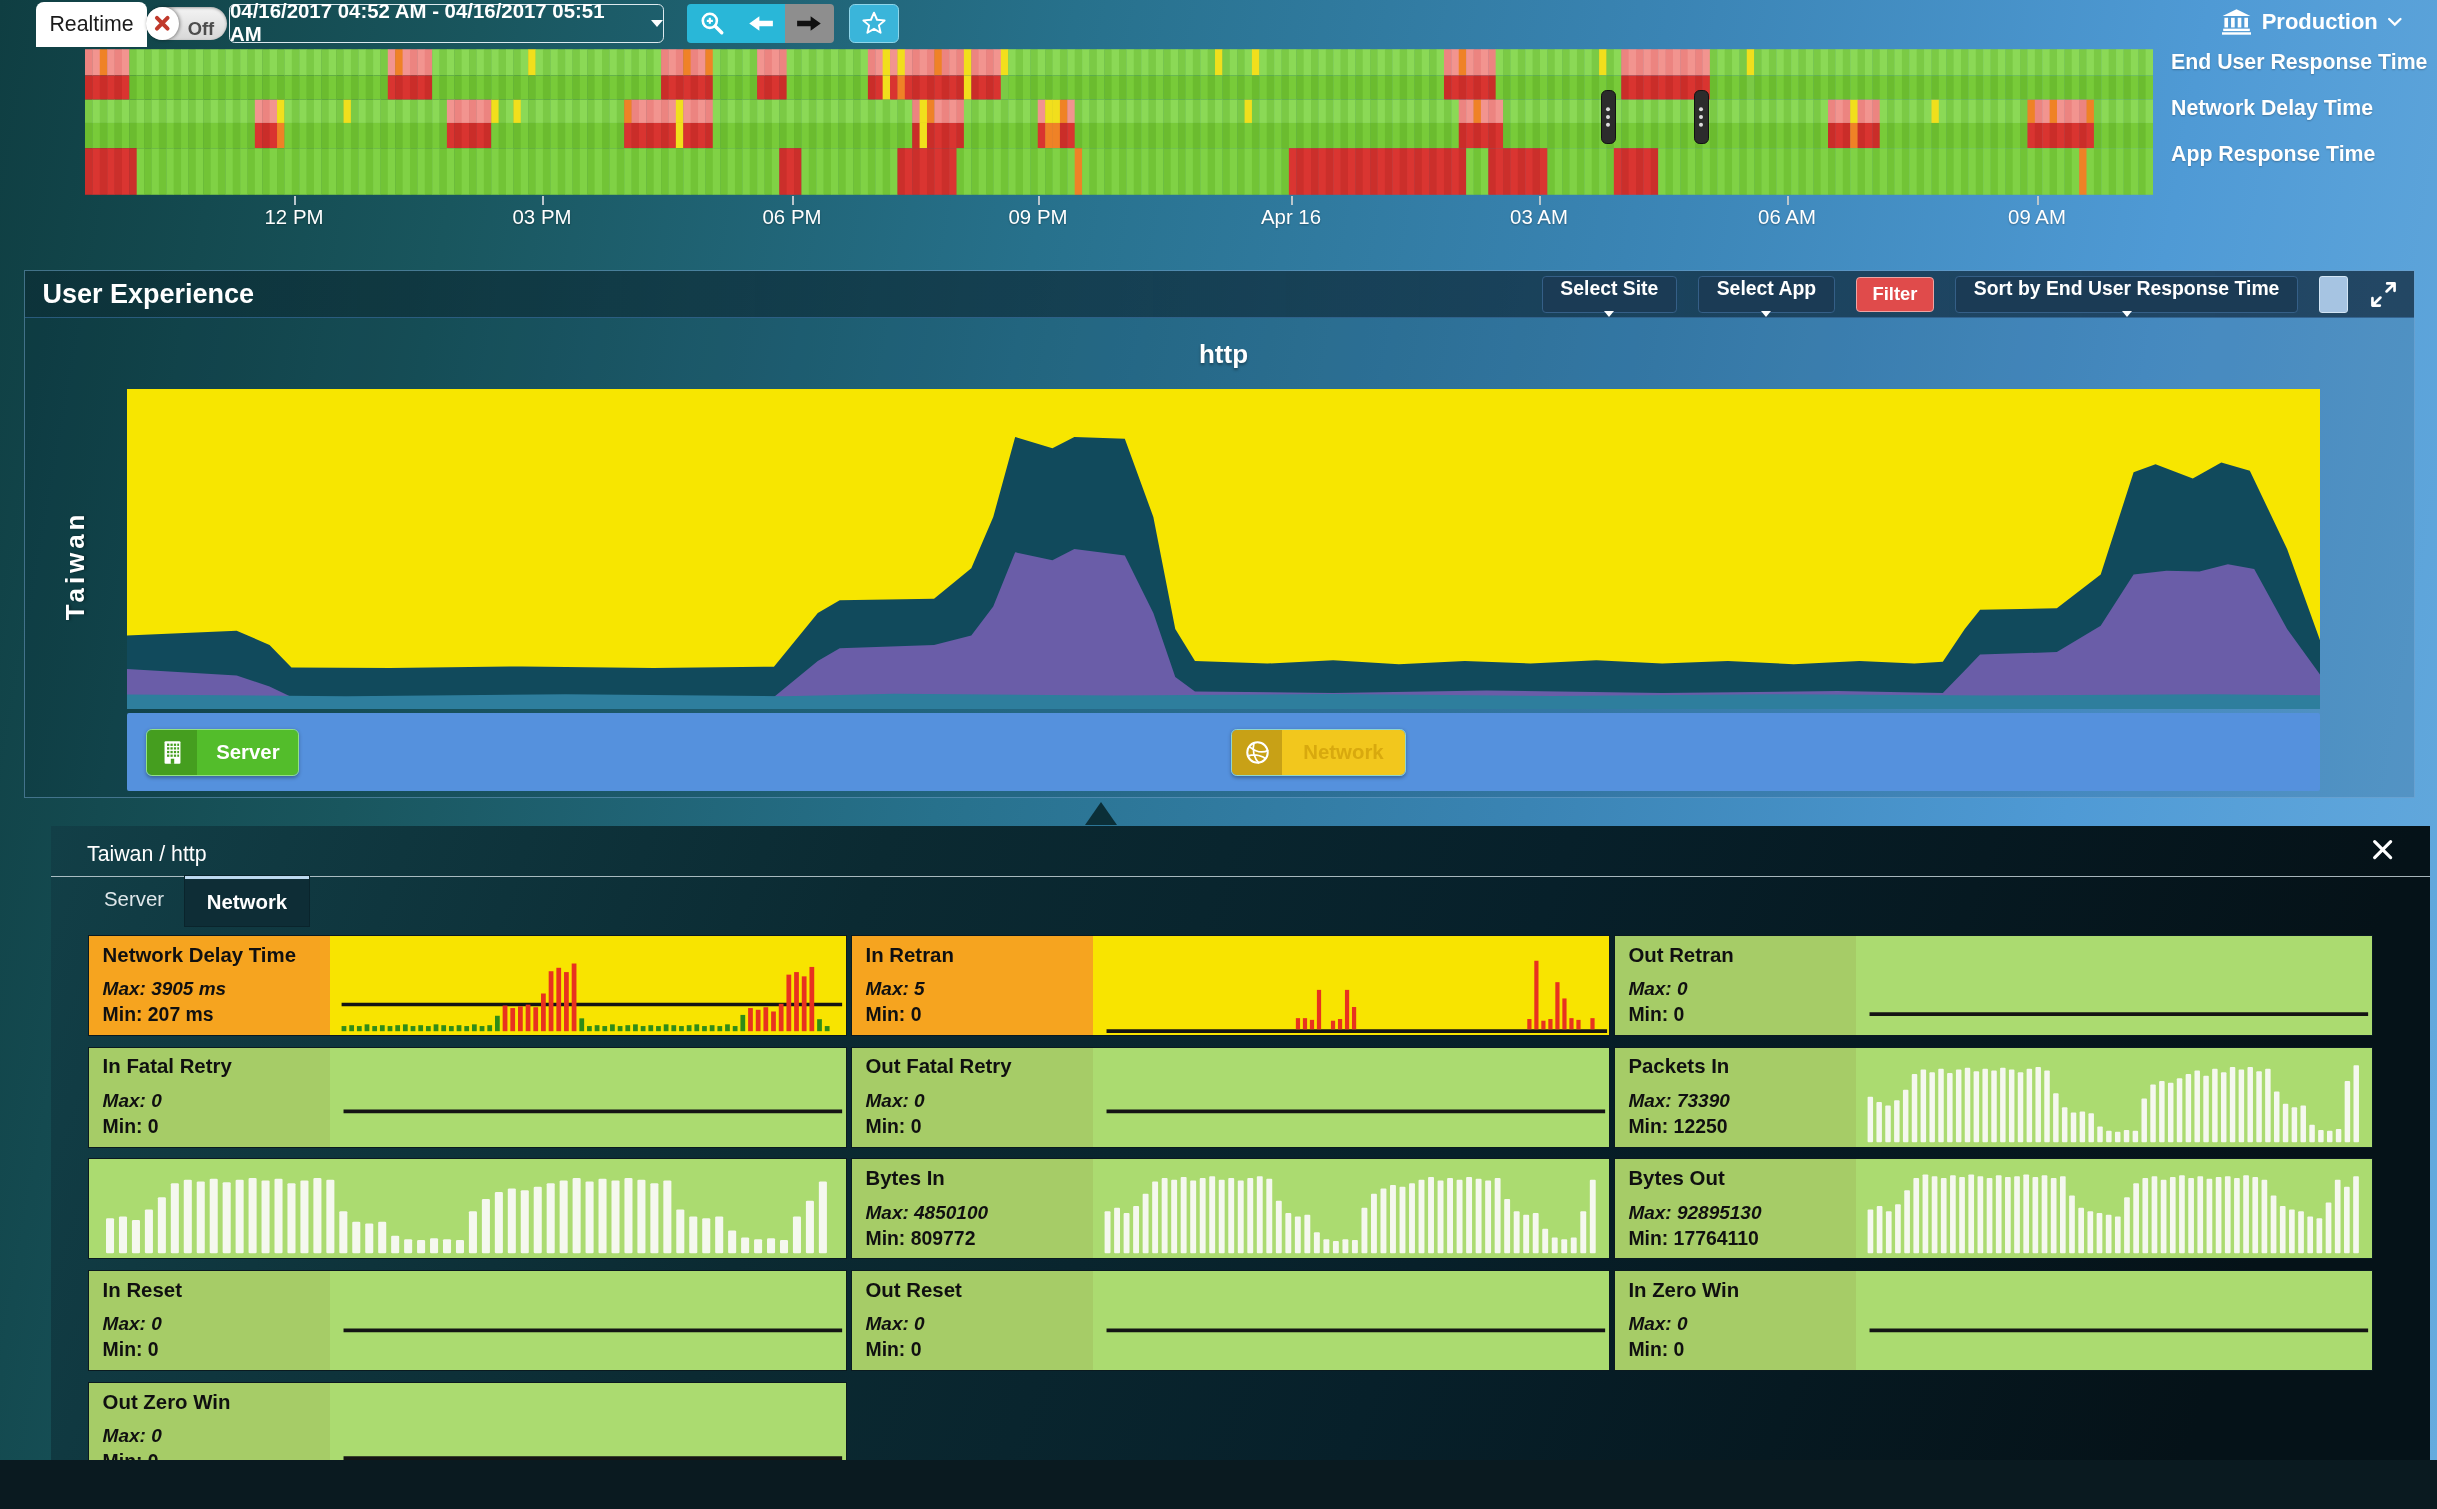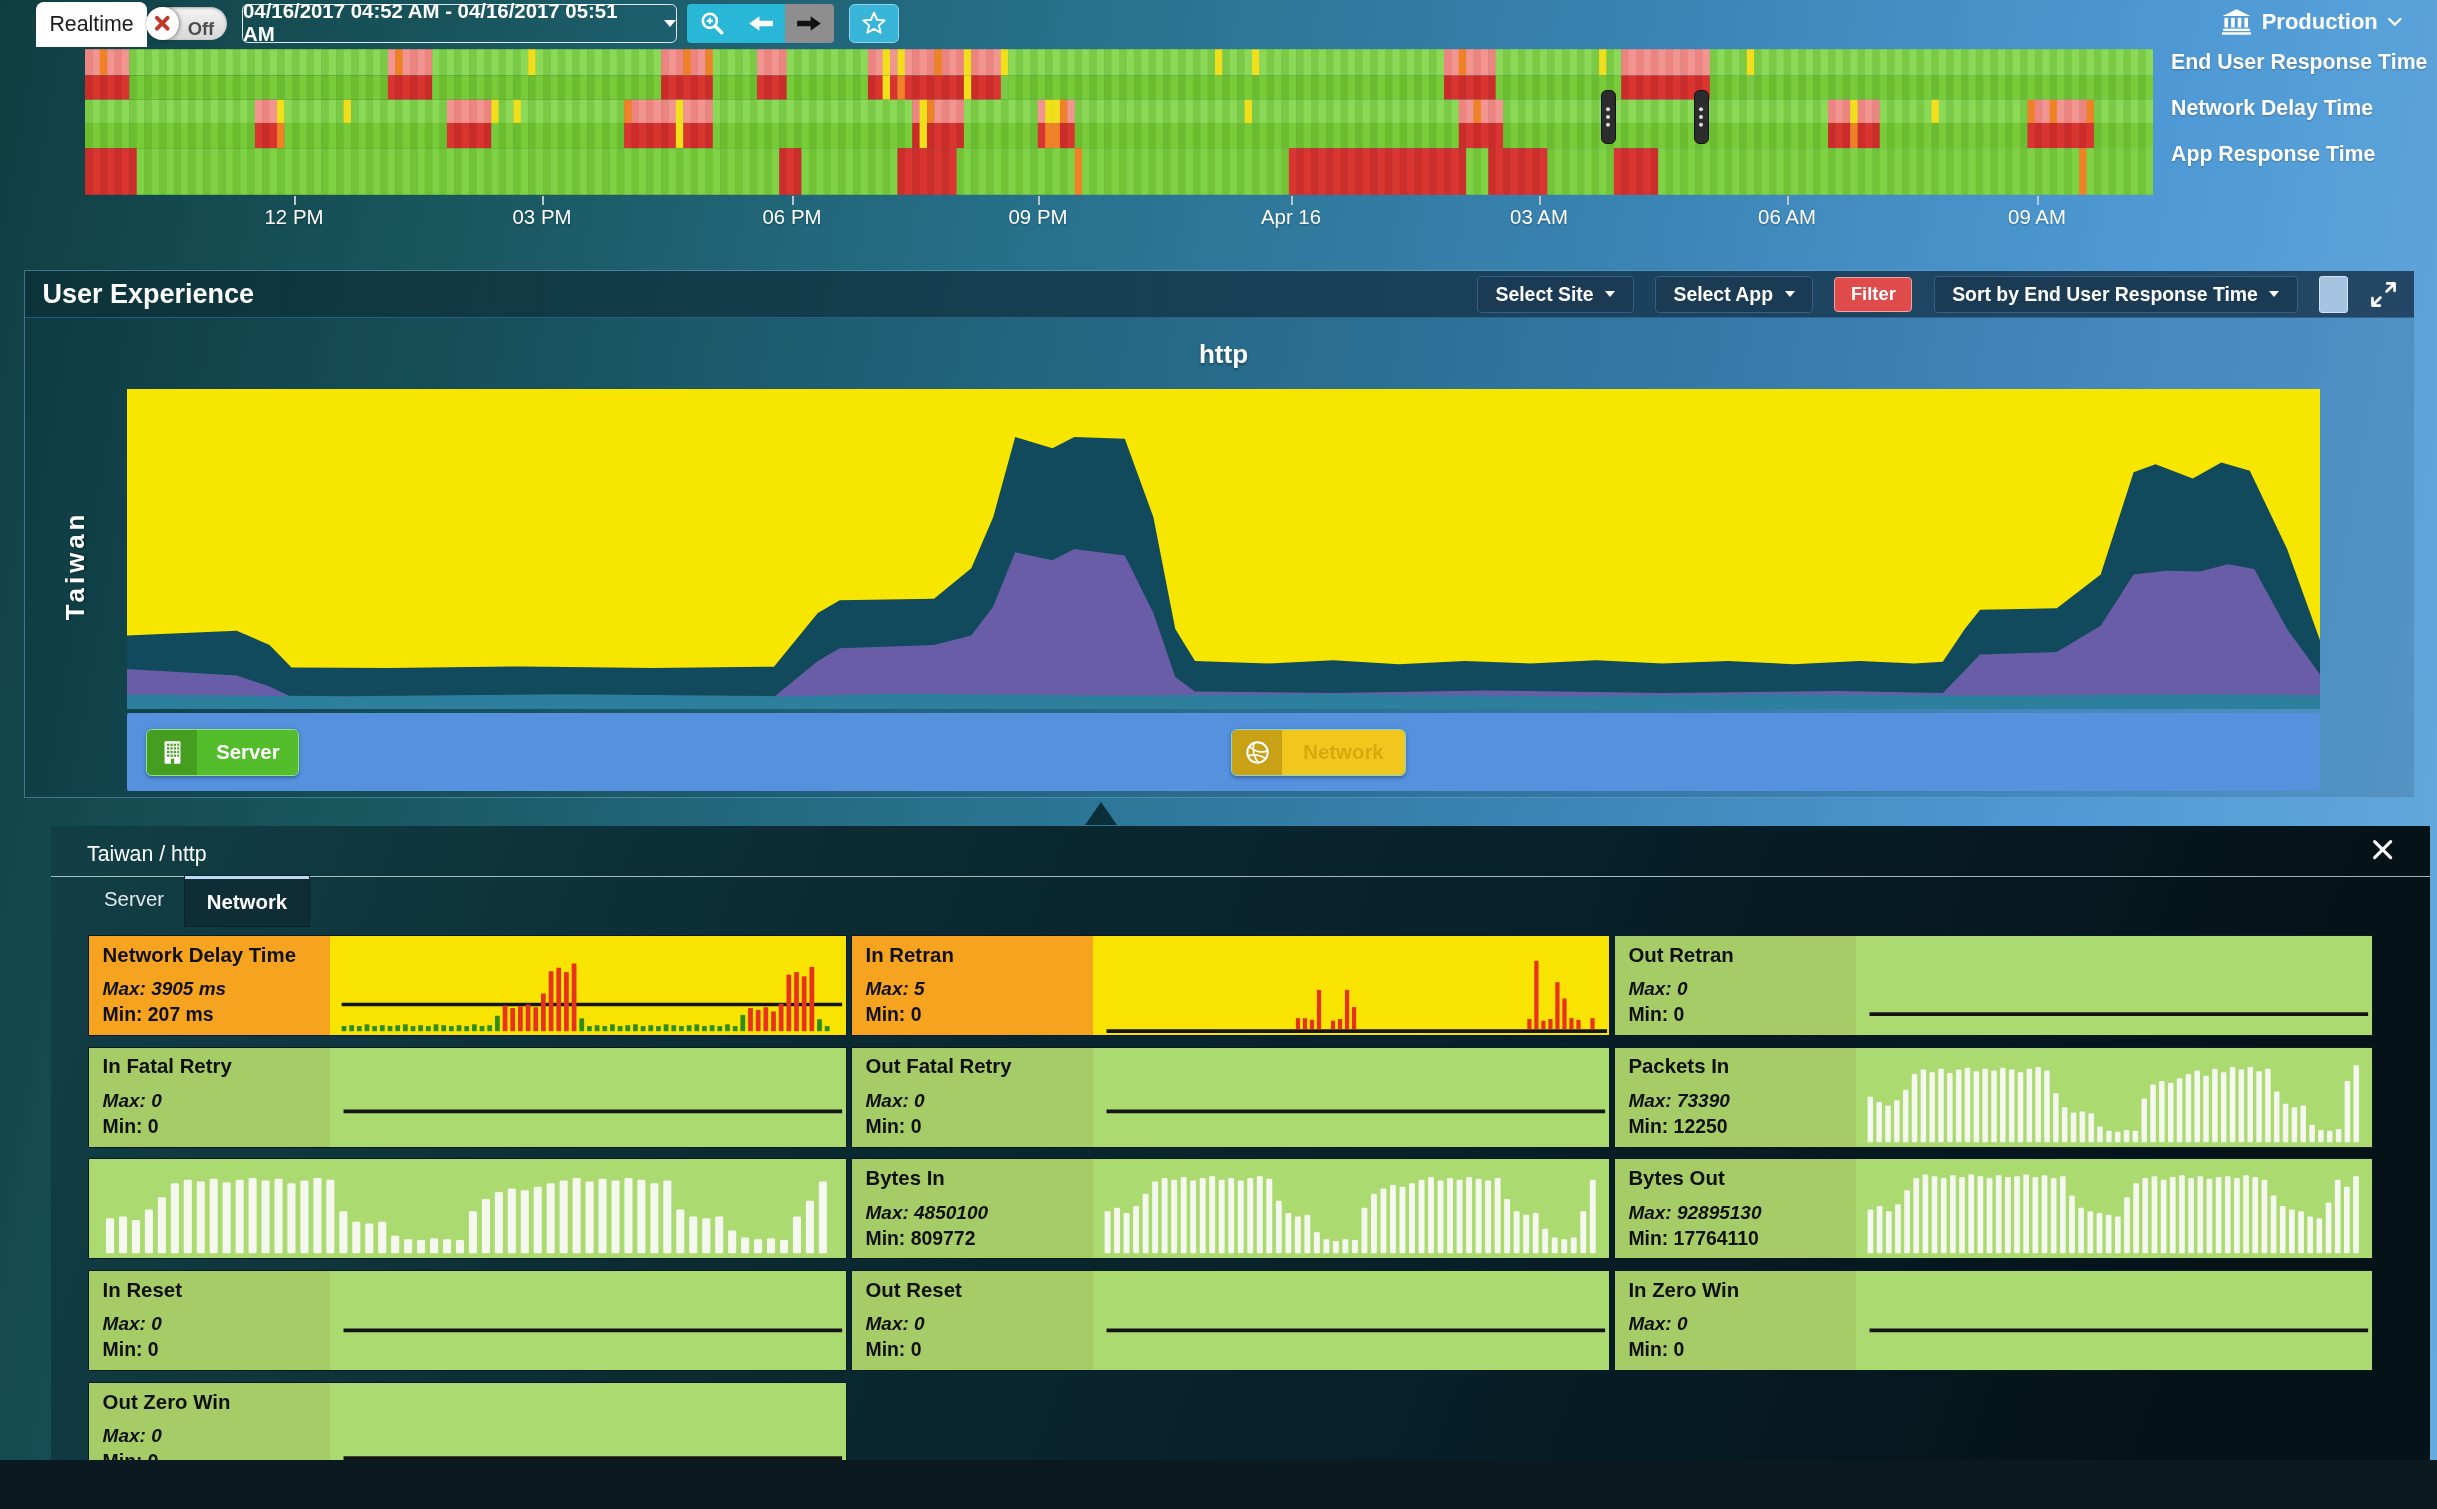--- a/index.html
+++ b/index.html
@@ -9,21 +9,21 @@
 
   
   .topbar{position:absolute;left:0;top:0;right:0;height:47px;}
   .realtime{position:absolute;left:36px;top:1.9px;width:111px;height:45px;background:#fff;
     border-radius:7.8px 7.8px 0 0;color:#1b1b1b;font-size:21.3px;display:flex;align-items:center;justify-content:center;}
   .toggle{position:absolute;left:146px;top:6.8px;height:33px;display:flex;align-items:flex-end;
     background:linear-gradient(#f4f4f4,#d7d7d7);border-radius:17.5px;box-shadow:inset 0 1px 2.9px rgba(0,0,0,.35);}
   .xcirc{width:33px;height:33px;border-radius:50%;background:#fff;box-shadow:1px 0 3.9px rgba(0,0,0,.45);
     display:flex;align-items:center;justify-content:center;}
   .offlab{padding:0 12.6px 0 8.7px;font-weight:bold;color:#4d4d4d;font-size:18.4px;}
-  .datebox{position:absolute;left:242px;top:3.9px;width:433px;height:37px;border:1.9px solid #dce9ee;border-radius:5.8px;
+  .datebox{position:absolute;left:229px;top:3.9px;width:433px;height:37px;border:1.9px solid #dce9ee;border-radius:5.8px;
     display:flex;align-items:center;justify-content:center;gap:11.6px;color:#fff;font-weight:bold;font-size:20.4px;}
   .caret{width:0;height:0;border-left:6.8px solid transparent;border-right:6.8px solid transparent;border-top:7.8px solid #fff;}
   .btngroup{position:absolute;left:687px;top:3.9px;height:39px;display:flex;border-radius:3.9px;overflow:hidden;}
   .bg-cell{width:49px;display:flex;align-items:center;justify-content:center;}
   .bg-cyan{background:#29b7d8;}
   .bg-gray{background:#8e8e8e;}
   .starbtn{position:absolute;left:849px;top:3.9px;width:50px;height:39px;background:#3ab5da;border:1.9px solid #8fd6ea;
     border-radius:5.8px;display:flex;align-items:center;justify-content:center;box-sizing:border-box;}
   .production{position:absolute;left:2222px;top:8.7px;display:flex;align-items:center;gap:10.7px;color:#fff;
     font-size:22px;font-weight:600;}
@@ -41,21 +41,21 @@
 
   
   .uxpanel{position:absolute;left:24px;top:270px;width:2391px;height:528px;
     border:1px solid rgba(130,180,225,.45);background:rgba(4,20,30,.12);box-sizing:border-box;}
   .uxhead{height:46px;display:flex;align-items:center;gap:21.3px;padding:0 17.5px;
     background:linear-gradient(90deg,rgba(12,44,52,.55),rgba(8,26,42,.62));
     border-bottom:1.9px solid rgba(70,130,190,.5);}
   .uxtitle{color:#fff;font-weight:bold;font-size:27px;}
   .spacer{flex:1;}
   .hbtn{height:37px;background:#1b3b55;border:1px solid #355f87;border-radius:3.9px;color:#fff;
-    font-weight:bold;font-size:19.4px;display:flex;align-items:center;gap:11.6px;padding:0 17.5px;box-sizing:border-box;}
+    font-weight:bold;font-size:19.4px;display:flex;align-items:center;gap:11.6px;padding:0 17.5px;box-sizing:border-box;flex-direction:column;}
   .hbtn .caret{border-top-width:6.8px;border-left-width:5.8px;border-right-width:5.8px;}
   .filterbtn{height:35px;background:#e04b4b;border:1px solid #eda5a5;border-radius:3.9px;color:#fff;
     font-weight:bold;font-size:18.4px;display:flex;align-items:center;padding:0 15.5px;box-sizing:border-box;}
   .sqicon{width:29px;height:37px;background:#a6c4e2;border:1.9px solid #d3e5f4;border-radius:2.9px;box-sizing:border-box;}
   .apptitle{position:absolute;left:102px;top:68px;width:2193px;text-align:center;color:#fff;font-weight:bold;
     font-size:26px;text-shadow:0 1.9px 2.9px rgba(0,0,0,.35);}
   .sitelabel{position:absolute;left:-56px;top:279px;width:213px;text-align:center;transform:rotate(-90deg);
     color:#fff;font-weight:bold;font-size:26px;letter-spacing:3.9px;text-shadow:0 1.9px 2.9px rgba(0,0,0,.35);}
   .plot{position:absolute;left:102px;top:118px;width:2193px;height:320px;}
   .bluebar{position:absolute;left:102px;top:442px;width:2193px;height:78px;background:#5591dd;border-radius:1.9px;}

